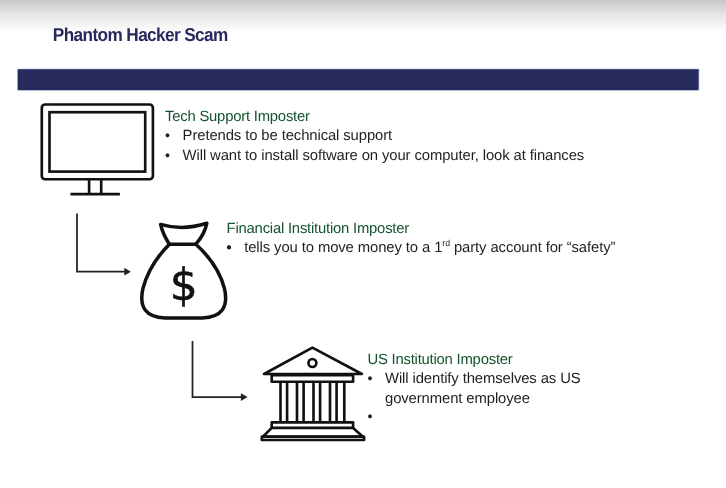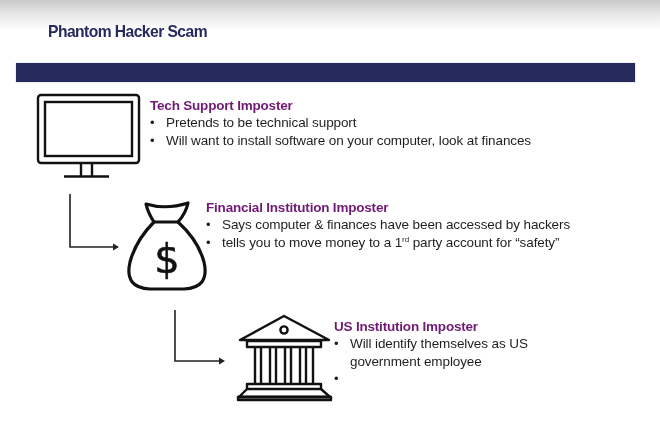--- a/index.html
+++ b/index.html
@@ -20,21 +20,21 @@
     transform: scaleX(0.92); transform-origin: left center;
   }
   .title-bar {
     position: absolute; left: 16px; top: 63px; width: 619px; height: 19px;
     background: #262a5c;
     box-shadow: 0 0 1px #8a8dbb;
   }
   svg.icons { position: absolute; left: 0; top: 0; }
   .section { position: absolute; }
   .section .heading {
-    font-weight: bold; font-size: 13.5px; color: #701a75; letter-spacing: -0.2px;
+    font-weight: normal; font-size: 13.5px; color: #14532d; letter-spacing: -0.2px;
     line-height: 17px; white-space: nowrap;
   }
   .section ul { margin: 0; padding: 0; list-style: none; }
   .section li {
     position: relative; padding-left: 16px; font-size: 13.5px; line-height: 17.5px;
     color: #1f1f1f; letter-spacing: -0.1px;
   }
   .section li .bullet {
     position: absolute; left: 0; top: 0; font-size: 13px;
   }
@@ -110,21 +110,20 @@
       <span>Will want to install software on your computer, look at finances</span>
     </li>
   </ul>
 </div>
 
 <div class="section s2">
   <div class="heading">Financial Institution Imposter</div>
   <ul>
     <li>
       <span class="bullet">•</span>
-      <span>Says computer &amp; finances have been accessed by hackers</span>
     </li>
     <li>
       <span class="bullet">•</span>
       <span>tells you to move money to a 1</span><sup>rd</sup><span> party account for “safety”</span>
     </li>
   </ul>
 </div>
 
 <div class="section s3">
   <div class="heading">US Institution Imposter</div>

